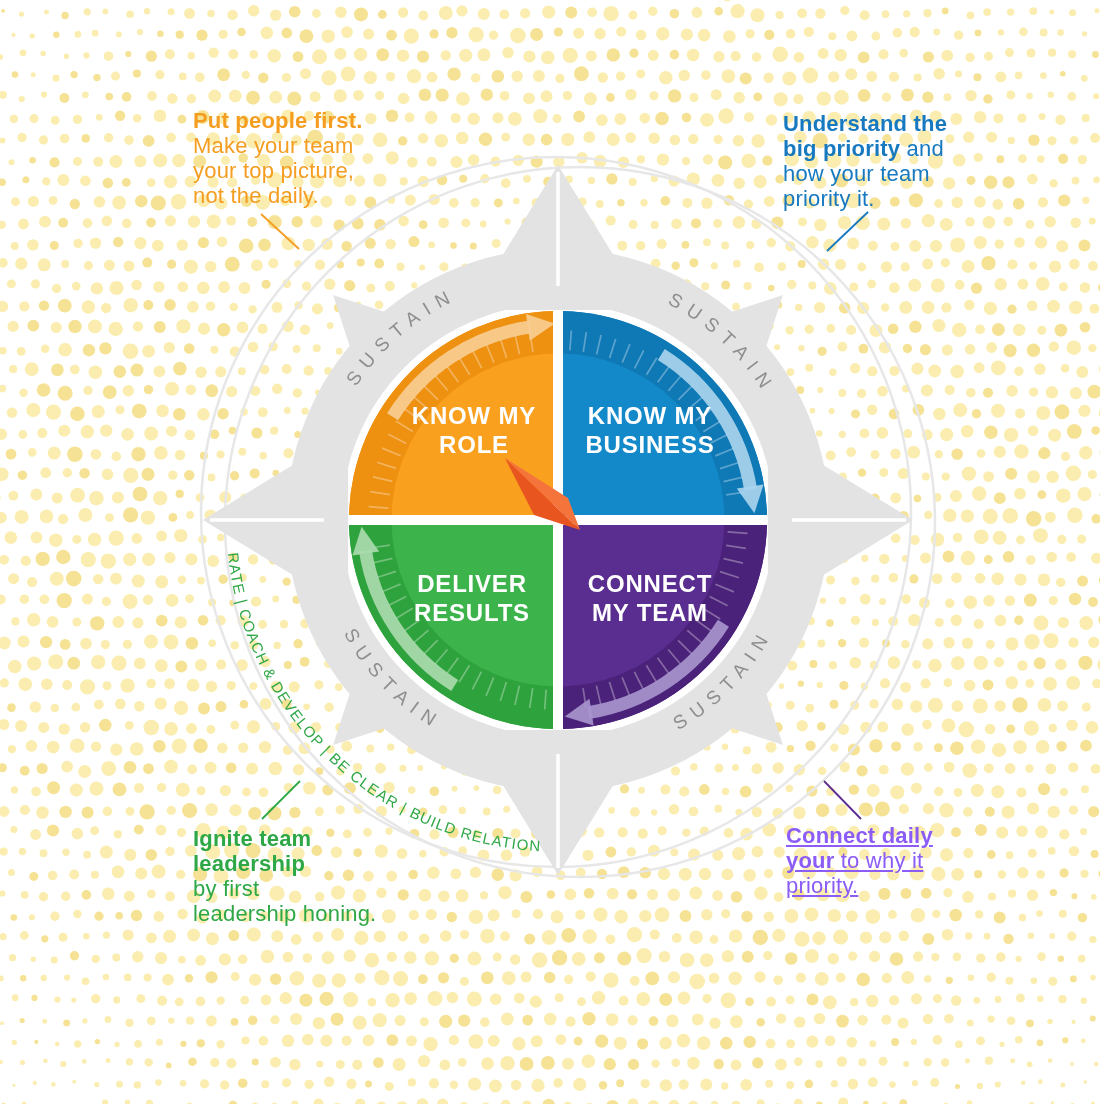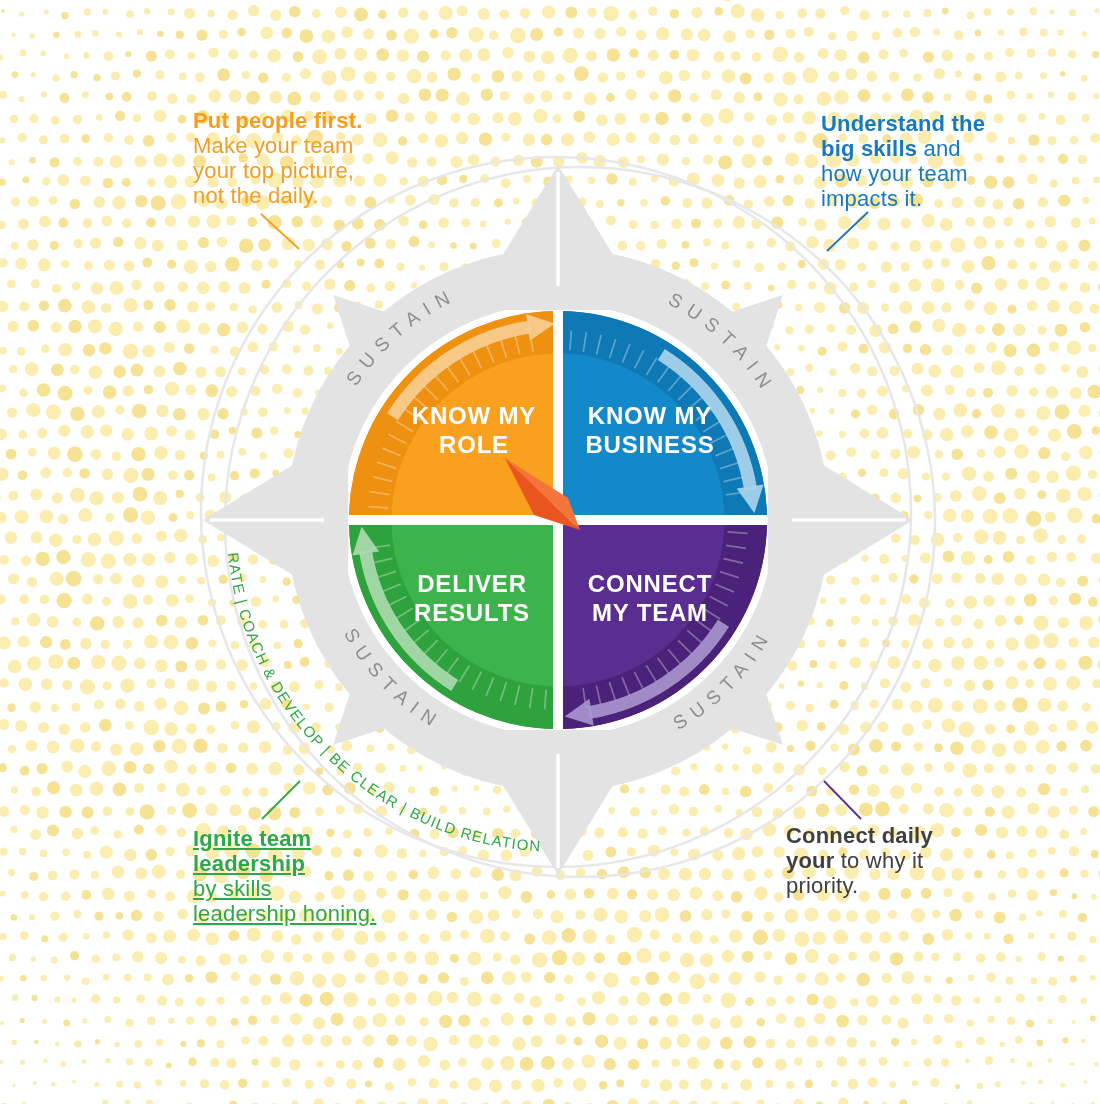--- a/index.html
+++ b/index.html
@@ -2732,31 +2732,31 @@
     <line x1="824" y1="781" x2="861" y2="819" stroke="#5B2D90"></line>
   </g>
 </svg>
 
 <div class="note" style="left: 193px; top: 108px; color: rgb(245, 157, 32);">
       <div><span class="b">Put people first.</span></div>
       <div><span>Make your team</span></div>
       <div><span>your top picture,</span></div>
       <div><span>not the daily.</span></div>
     </div>
-<div class="note" style="left: 821px; top: 111px; color: rgb(23, 121, 191);">
+<div class="note" style="left: 783px; top: 111px; color: rgb(23, 121, 191);">
       <div><span class="b">Understand the</span></div>
-      <div><span class="b">big skills</span><span> and</span></div>
+      <div><span class="b">big priority</span><span> and</span></div>
       <div><span>how your team</span></div>
-      <div><span>impacts it.</span></div>
+      <div><span>priority it.</span></div>
     </div>
-<div class="note" style="left: 193px; top: 826px; color: rgb(46, 168, 70); text-decoration: underline;">
+<div class="note" style="left: 193px; top: 826px; color: rgb(46, 168, 70);">
       <div><span class="b">Ignite team</span></div>
       <div><span class="b">leadership</span></div>
-      <div><span>by skills</span></div>
+      <div><span>by first</span></div>
       <div><span>leadership honing.</span></div>
     </div>
-<div class="note" style="left: 786px; top: 823px; color: #404040;">
+<div class="note" style="left: 786px; top: 823px; color: #8b5cf6; text-decoration: underline;">
       <div><span class="b">Connect daily</span></div>
       <div><span class="b">your</span><span> to why it</span></div>
       <div><span>priority.</span></div>
     </div>
 
 </div>
 
 </body></html>

